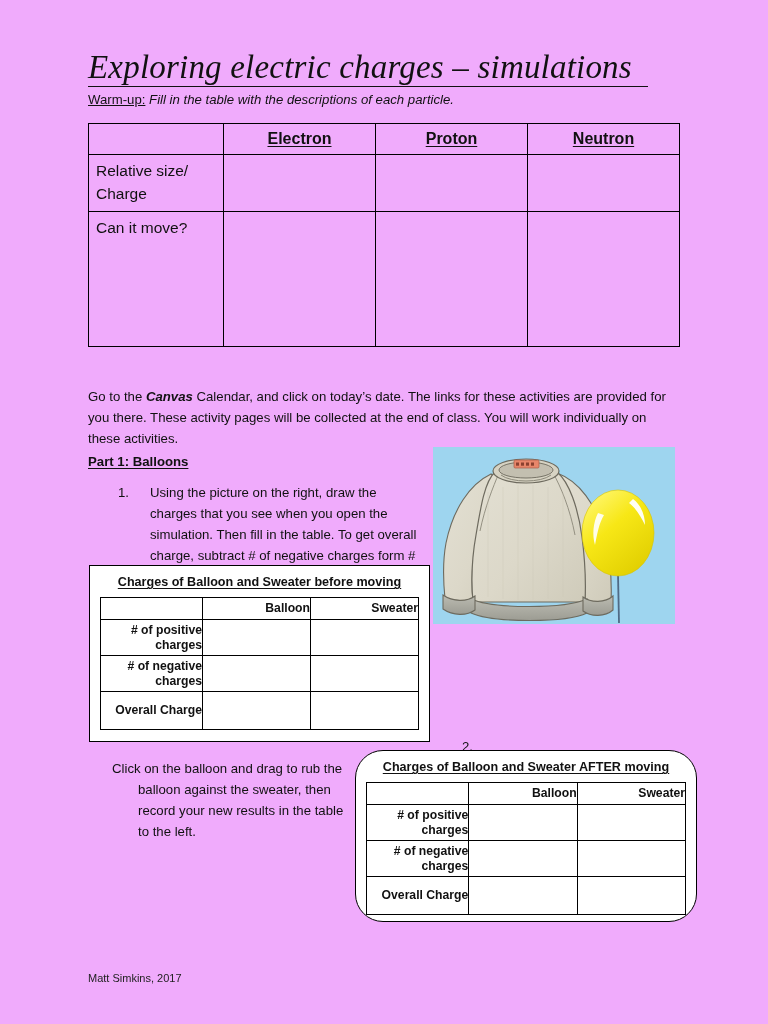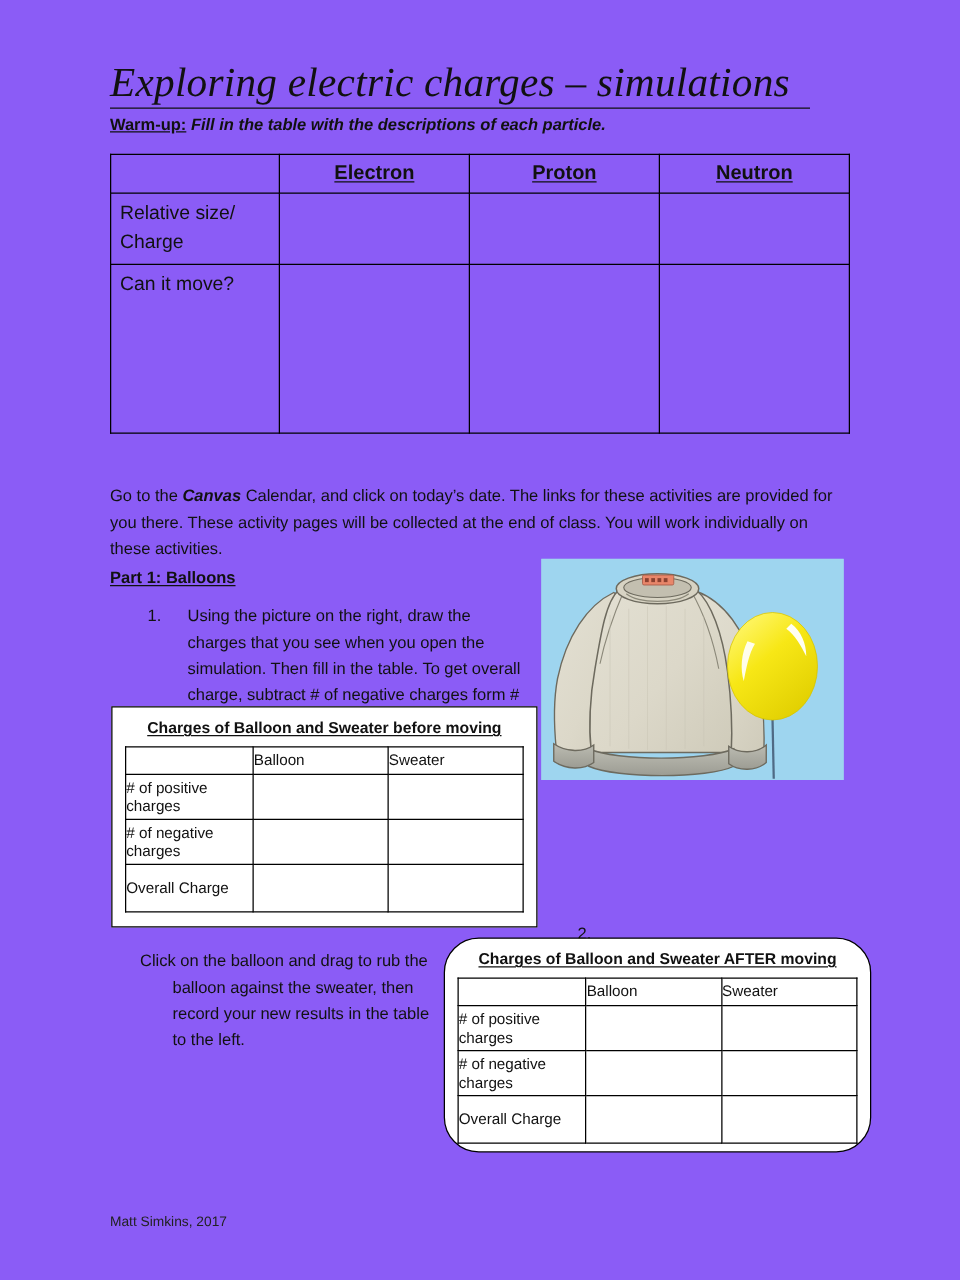--- a/index.html
+++ b/index.html
@@ -15,21 +15,21 @@
     font-family: "Liberation Sans", sans-serif;
     color: #111111;
     overflow: hidden;
   }
 
   .page {
     position: absolute;
     left: 0; top: 0;
     width: 768px;
     height: 1024px;
-    background: #8b5cf6;
+    background: #f0abfc;
   }
 
   
   .doc-title {
     position: absolute;
     left: 88px;
     top: 49px;
     width: 560px;
     font-family: "Liberation Serif", serif;
     font-style: italic;
@@ -41,21 +41,21 @@
     padding-bottom: 1px;
     white-space: nowrap;
   }
 
   .warmup {
     position: absolute;
     left: 88px;
     top: 92px;
     font-size: 13.2px;
     line-height: 16px;
-    font-weight: bold;
+    font-weight: normal;
     font-style: italic;
     text-align: right;
   }
   .warmup .lbl {
     text-decoration: underline;
     font-style: normal;
   }
 
   
   .particle-table {
@@ -207,22 +207,22 @@
     border-collapse: collapse;
     table-layout: fixed;
     margin: 0 auto;
   }
   .chargebox.before .charge-table { width: 318px; }
   .chargebox.after  .charge-table { width: 320px; }
 
   .charge-table td {
     border: 1.2px solid #000;
     font-size: 12.2px;
-    font-weight: normal;
-    text-align: left;
+    font-weight: bold;
+    text-align: right;
     vertical-align: middle;
     line-height: 15px;
     padding: 0;
   }
   .charge-table .c-label { width: 102px; }
   .charge-table .c-data  { width: 108px; }
 
   .ct-head td { height: 21px; }
   .ct-r1 td   { height: 35px; }
   .ct-r2 td   { height: 35px; }

